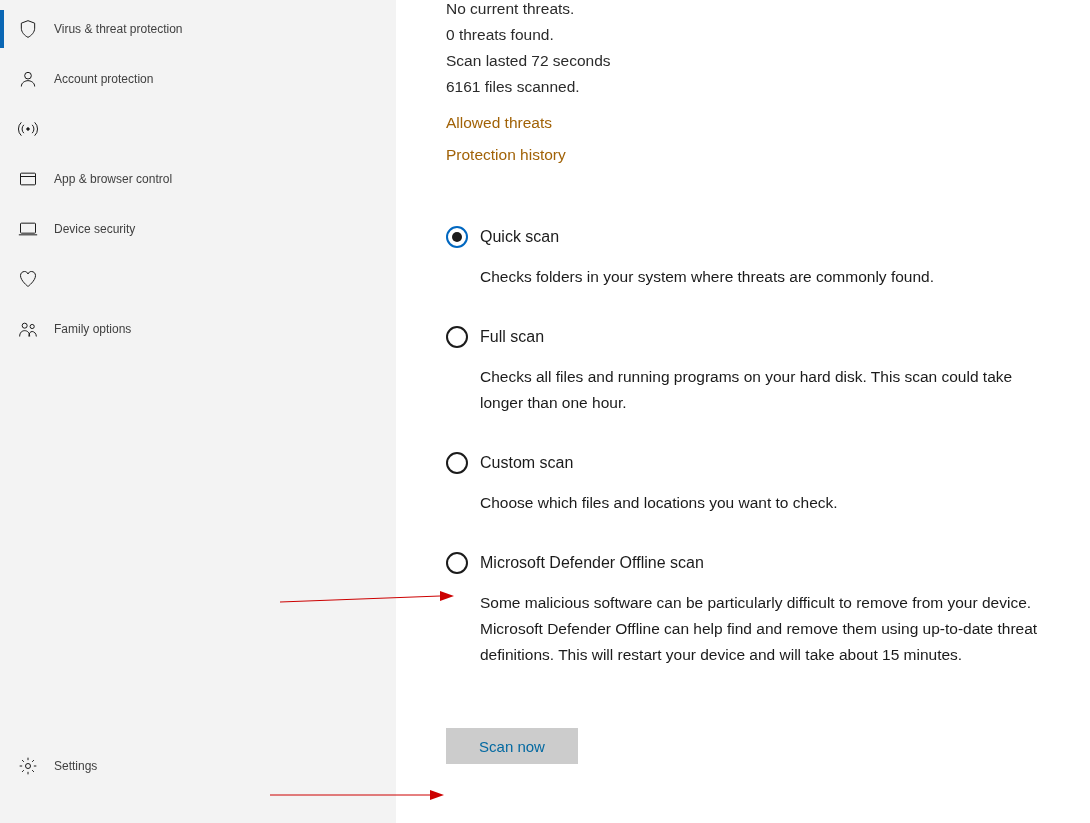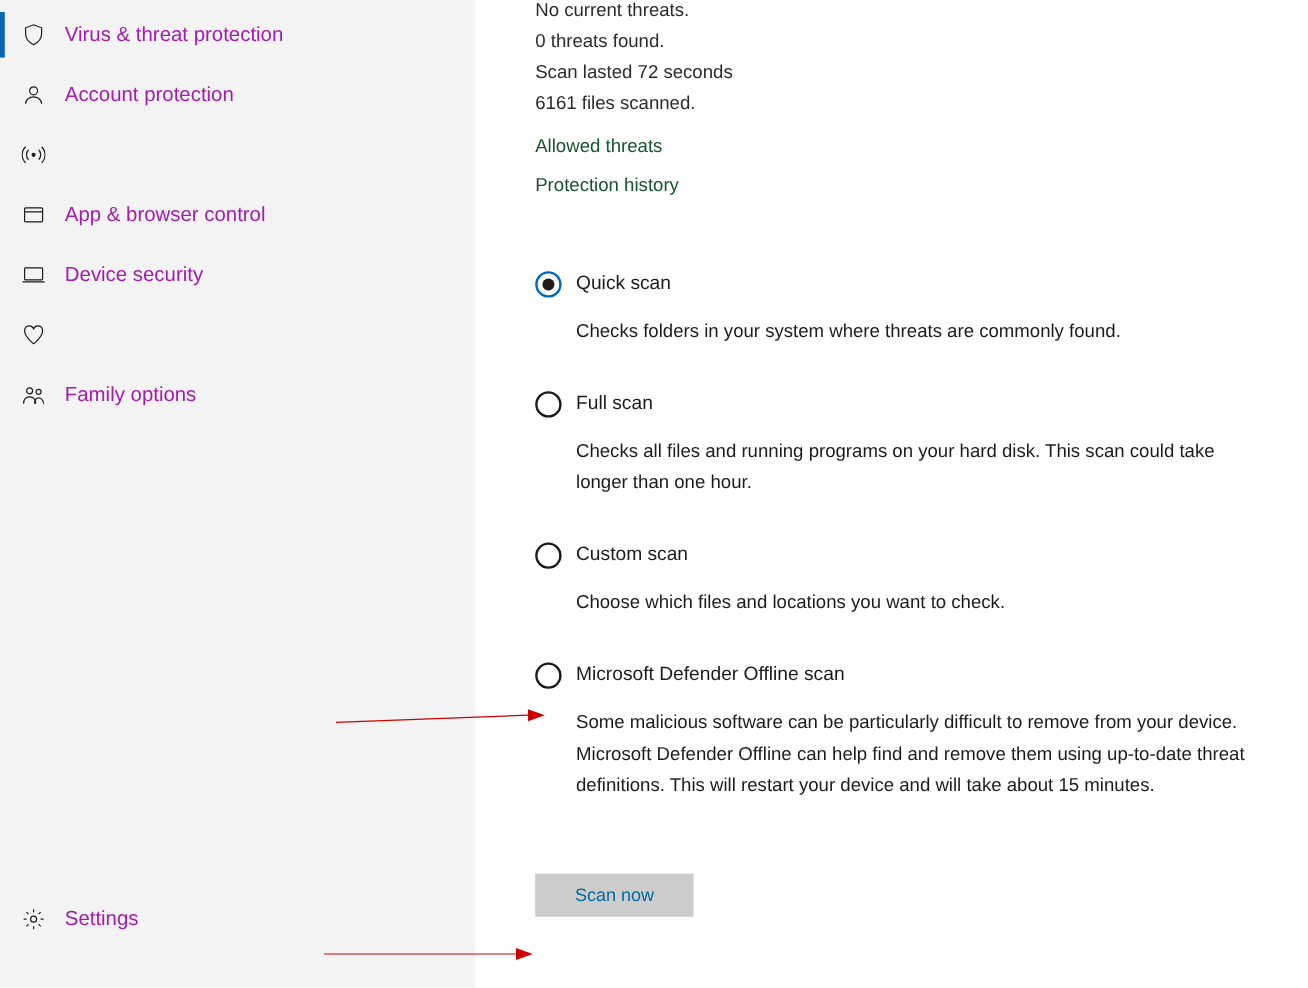--- a/index.html
+++ b/index.html
@@ -38,37 +38,37 @@
     background: #0a66b4;
   }
   .sidebar-item .icon {
     width: 32px;
     display: flex;
     justify-content: center;
     align-items: center;
   }
   .sidebar-item .icon svg { width: 20px; height: 20px; stroke: #1b1b1b; stroke-width: 1.2; fill: none; }
   .sidebar-item-label {
-    font-size: 17px;
-    color: #a21caf;
+    font-size: 12px;
+    color: #404040;
     padding-left: 10px;
   }
   .sidebar-bottom {
     padding-bottom: 32px;
   }
   
   .main {
     flex: 1;
     padding: 0 36px 0 50px;
     position: relative;
   }
   .status-block { color: #2b2b2b; font-size: 15.5px; line-height: 26px; margin-top: -4px; }
   .links { margin-top: 14px; }
   .link {
-    color: #14532d;
+    color: #a16207;
     font-size: 15.5px;
     display: block;
     margin-bottom: 14px;
     cursor: pointer;
   }
   .options { margin-top: 60px; }
   .option {
     display: flex;
     align-items: flex-start;
     margin-bottom: 34px;

